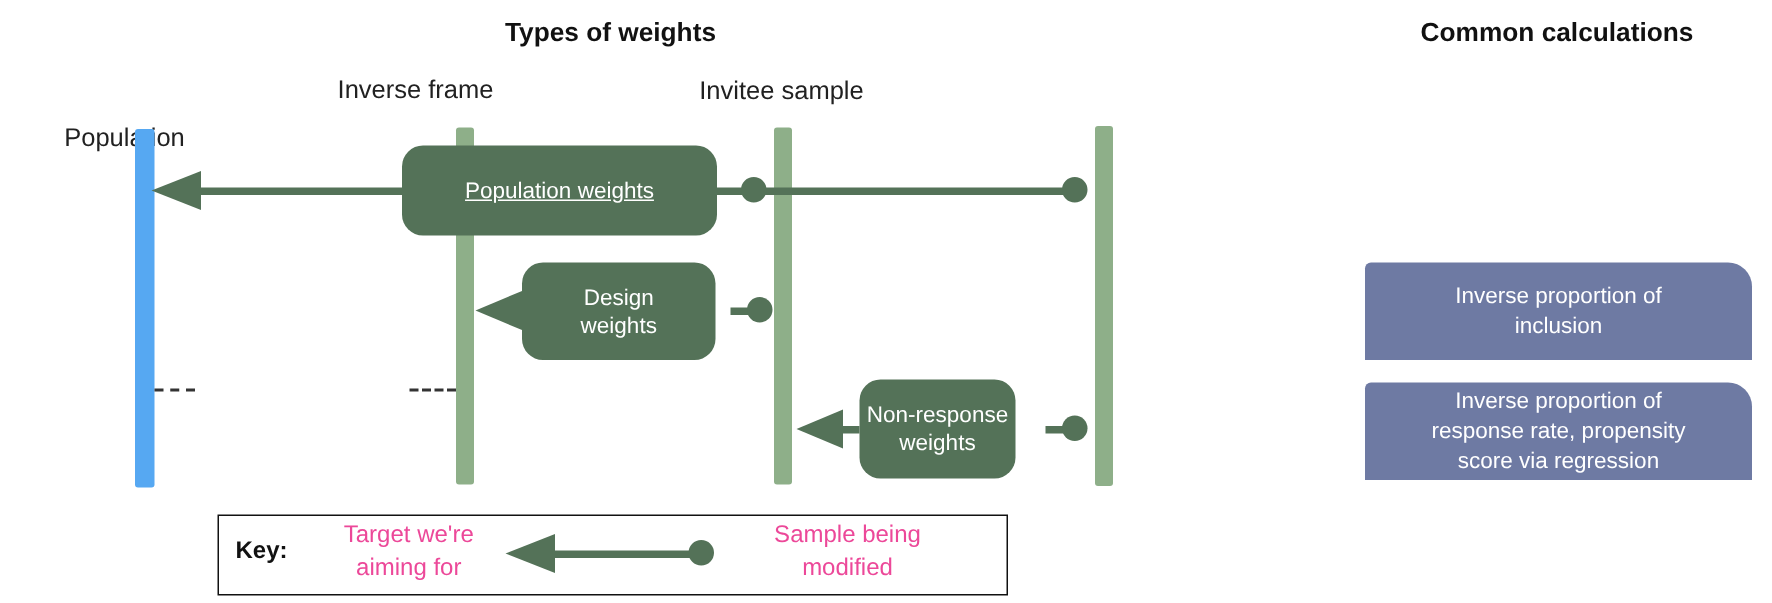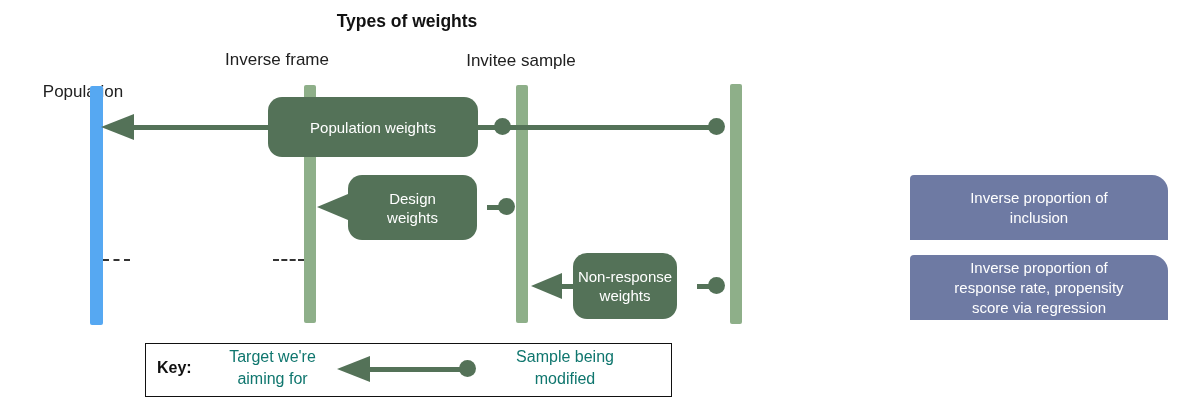--- a/index.html
+++ b/index.html
@@ -30,49 +30,50 @@
     display:flex;align-items:center;justify-content:center;text-align:center;
     font-size:15px;line-height:20px;color:#3d3d3d;white-space:pre-line;z-index:2;
   }
   .dash{position:absolute;height:0;border-top:2px dashed #333;z-index:1;}
   .keybox{
     position:absolute;left:145px;top:343px;width:525px;height:52px;
     border:1.6px solid #111;background:#fff;z-index:2;
   }
   .keylabel{position:absolute;left:157px;top:359px;font-size:16px;font-weight:bold;color:#111;z-index:3;}
   .keytext{
-    position:absolute;font-size:16px;line-height:22px;color:#0f766e;text-align:center;
+    position:absolute;font-size:16px;line-height:22px;color:#ec4899;text-align:center;
     white-space:pre-line;z-index:3;
   }
   .calc{
     position:absolute;left:910px;width:258px;background:#6e7aa3;color:#ffffff;
     border-radius:4px 16px 0 0;
     display:flex;align-items:center;justify-content:center;text-align:center;
     font-size:15px;line-height:20px;white-space:pre-line;
   }
 </style>
 </head>
 <body>
 
 <div class="canvas">
 
   <div class="maintitle" style="left:307px;top:11px;width:200px;">Types of weights</div>
+  <div class="maintitle" style="left:918px;top:11px;width:240px;">Common calculations</div>
 
   <div class="collabel" style="left:33px;top:52px;width:100px;margin-top:30px;">Population</div>
   <div class="collabel" style="left:207px;top:50px;width:140px;">Inverse frame</div>
   <div class="collabel" style="left:451px;top:51px;width:140px;">Invitee sample</div>
 
   <div class="bar bar-blue" style="left:90px;top:86px;width:13px;height:239px;"></div>
   <div class="bar bar-green" style="left:304px;top:85px;width:12px;height:238px;"></div>
   <div class="bar bar-green" style="left:516px;top:85px;width:12px;height:238px;"></div>
   <div class="bar bar-green" style="left:730px;top:84px;width:12px;height:240px;"></div>
 
   <div class="ah-left" style="left:101px;top:114px;"></div>
   <div class="hline" style="left:132px;top:125px;width:136px;"></div>
-  <div class="wbox" style="left:268px;top:97px;width:210px;height:60px;">Population weights</div>
+  <div class="wbox" style="left:268px;top:97px;width:210px;height:60px;text-decoration:underline;">Population weights</div>
   <div class="hline" style="left:478px;top:125px;width:238px;"></div>
   <div class="dot" style="left:494px;top:118px;"></div>
   <div class="dot" style="left:708px;top:118px;"></div>
 
   <div class="ah-left" style="left:317px;top:194px;border-right-width:31px;"></div>
   <div class="hline" style="left:344px;top:205px;width:14px;"></div>
   <div class="wbox" style="left:348px;top:175px;width:129px;height:65px;">Design
 weights</div>
   <div class="hline" style="left:487px;top:205px;width:19px;"></div>
   <div class="dot" style="left:498px;top:198px;"></div>

